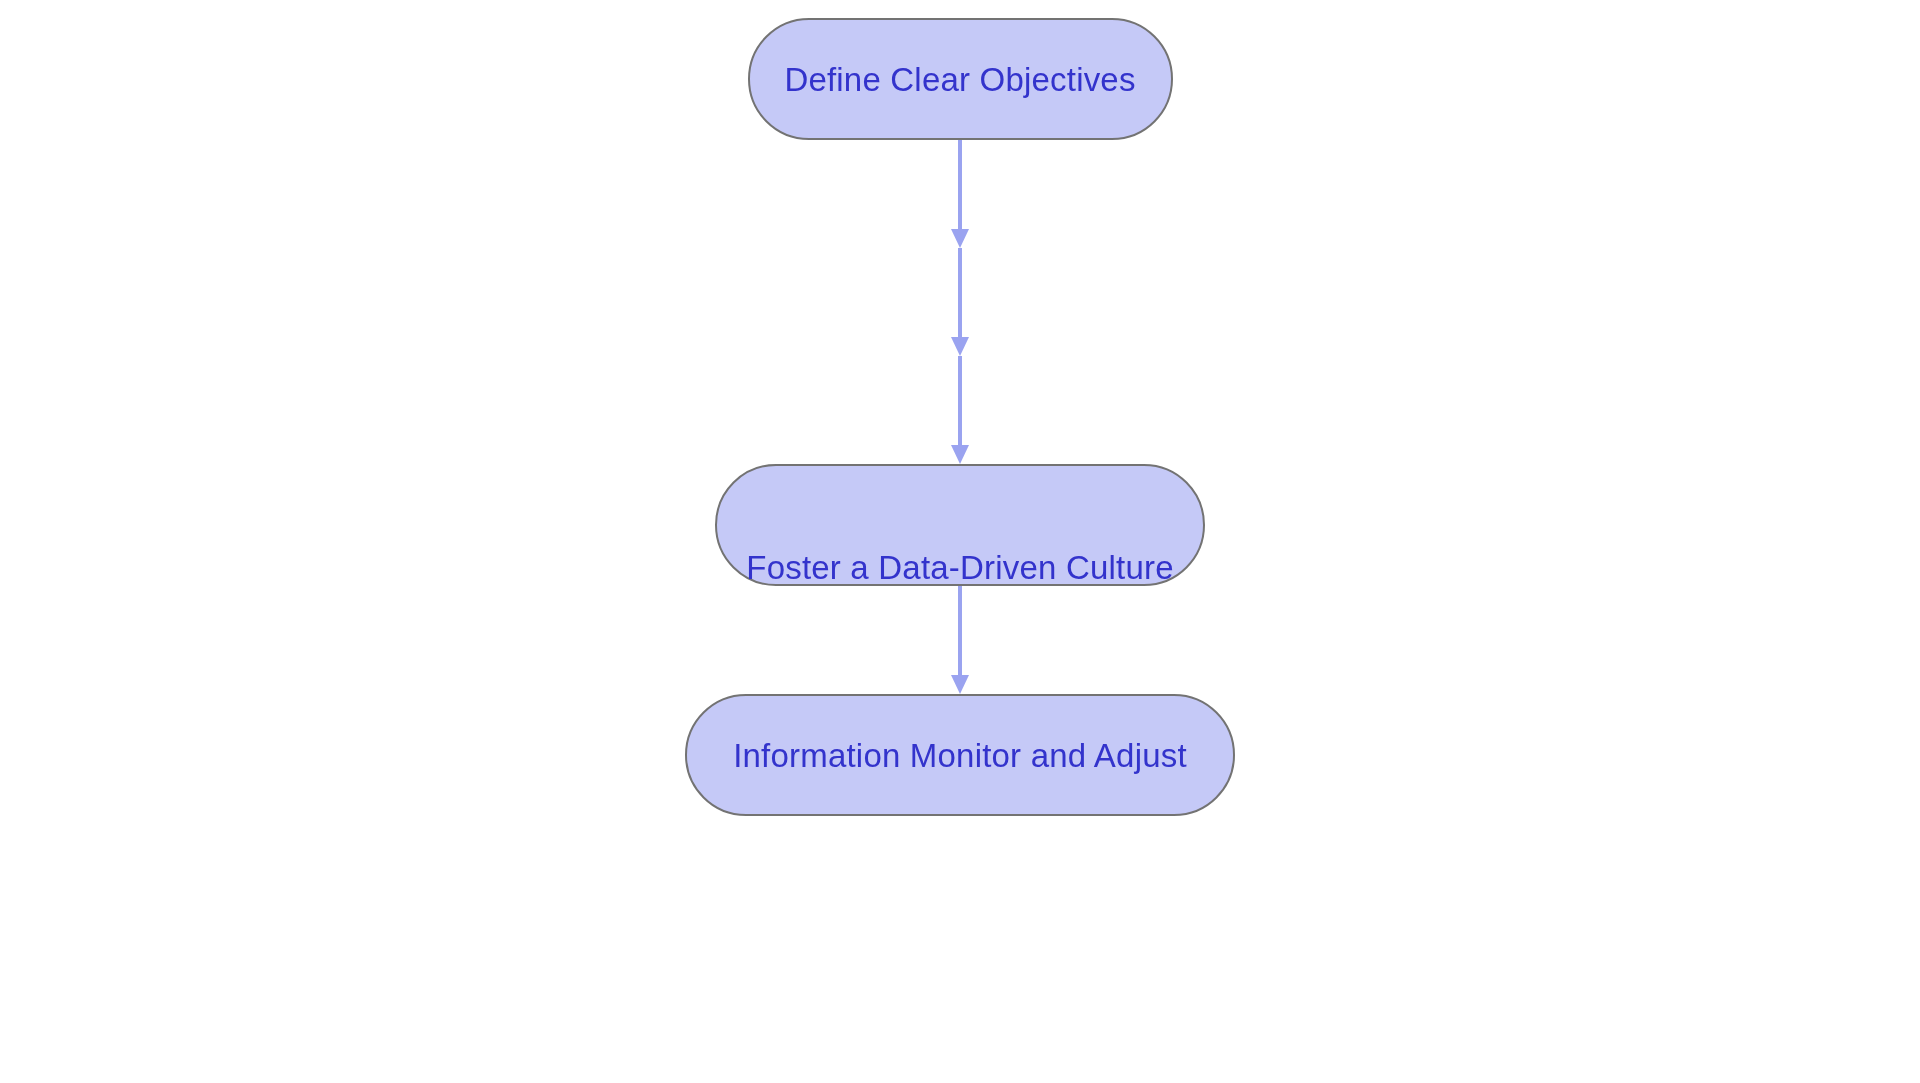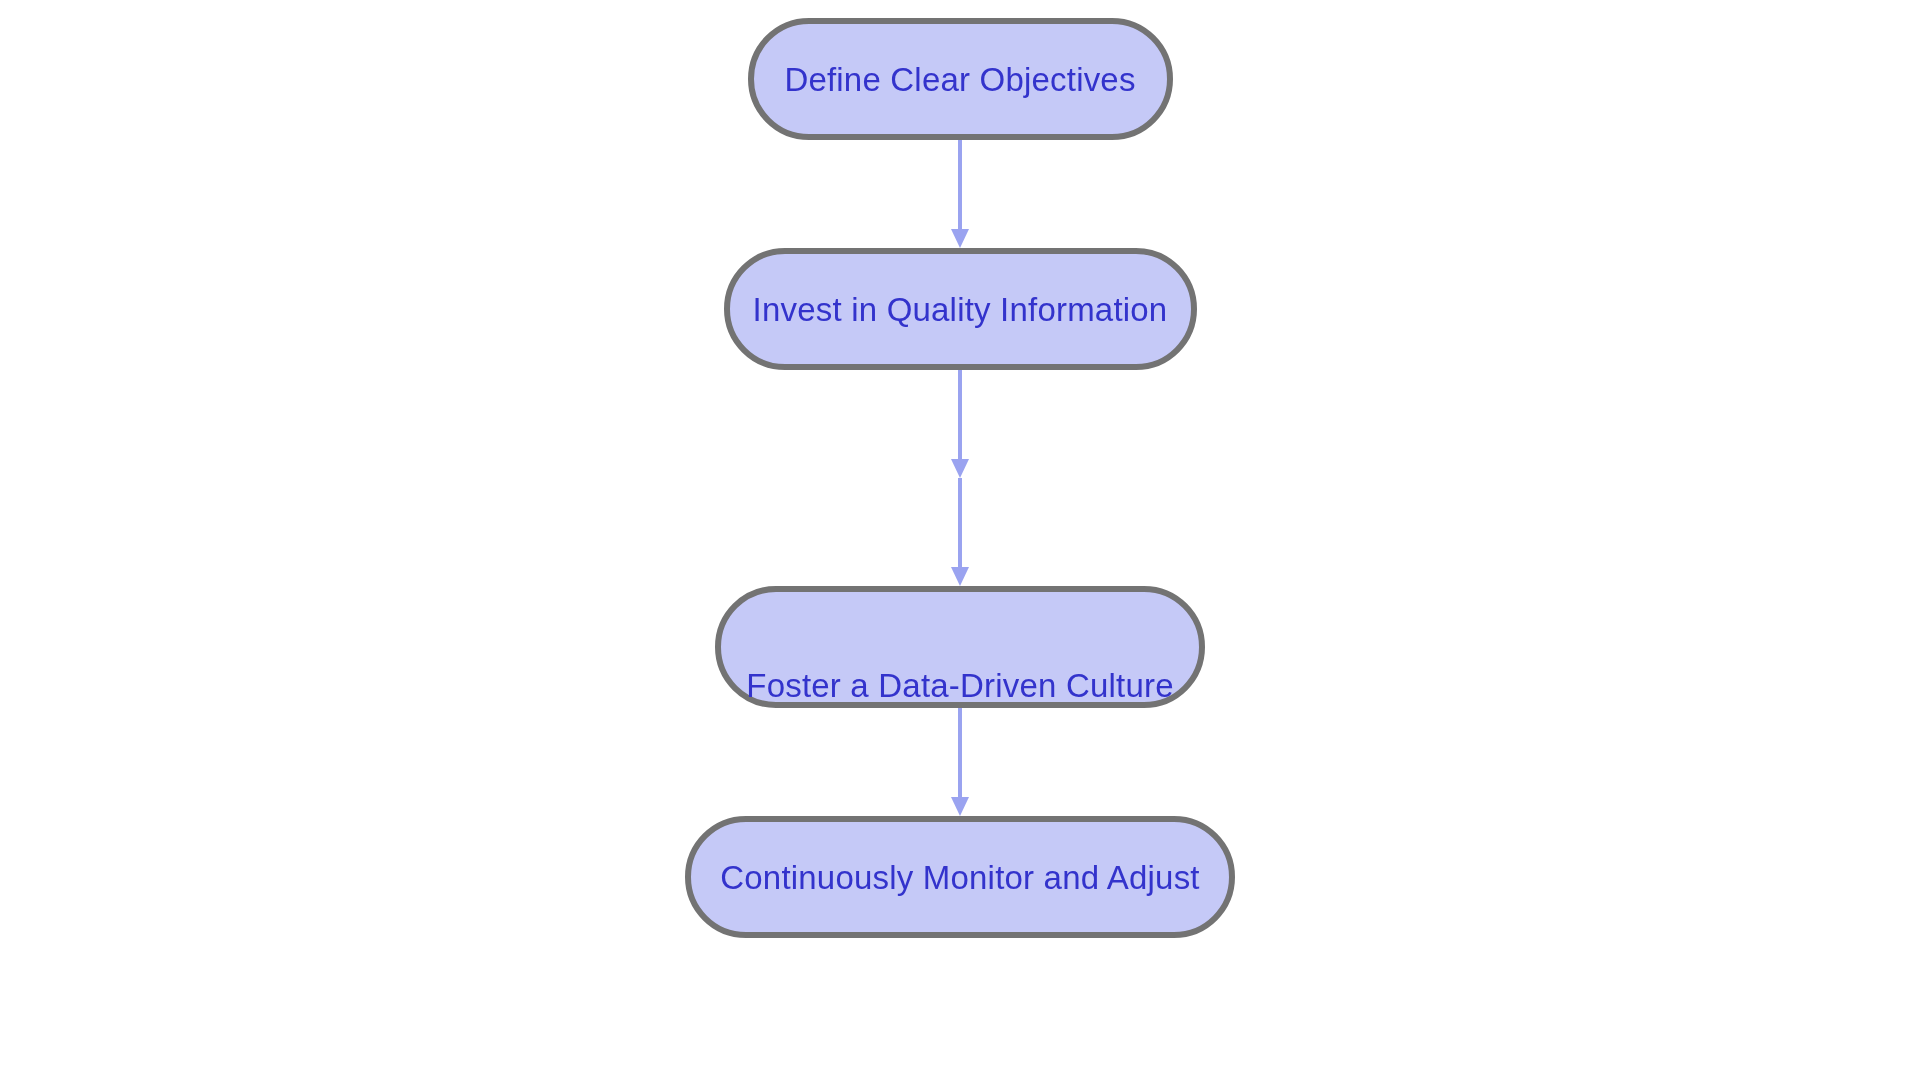--- a/index.html
+++ b/index.html
@@ -28,21 +28,21 @@
     height: 1083px;
     display: flex;
     flex-direction: column;
     align-items: center;
   }
   .node {
     box-sizing: border-box;
     height: 122px;
     border-radius: 61px;
     background: #c5c9f7;
-    border: 6px solid #737373;
+    border: 2px solid #737373;
     display: flex;
     align-items: center;
     justify-content: center;
     flex: 0 0 auto;
   }
   .node-label {
     font-size: 33px;
     line-height: 1;
     color: #3333cc;
     letter-spacing: 0.2px;
@@ -93,23 +93,20 @@
 
     <div class="node node-w1">
       <span class="node-label">Define Clear Objectives</span>
     </div>
 
     <div class="connector">
       <div class="stem"></div>
       <div class="head"></div>
     </div>
 
-    <div class="node node-w2">
-      <span class="node-label">Invest in Quality Information</span>
-    </div>
 
     <div class="connector">
       <div class="stem"></div>
       <div class="head"></div>
     </div>
 
 
     <div class="connector">
       <div class="stem"></div>
       <div class="head"></div>
@@ -118,17 +115,17 @@
     <div class="node node-w4">
       <span class="node-label">Foster a Data-Driven Culture</span>
     </div>
 
     <div class="connector">
       <div class="stem"></div>
       <div class="head"></div>
     </div>
 
     <div class="node node-w5">
-      <span class="node-label">Continuously Monitor and Adjust</span>
+      <span class="node-label">Information Monitor and Adjust</span>
     </div>
 
   </div>
 </div>
 
 </body></html>

